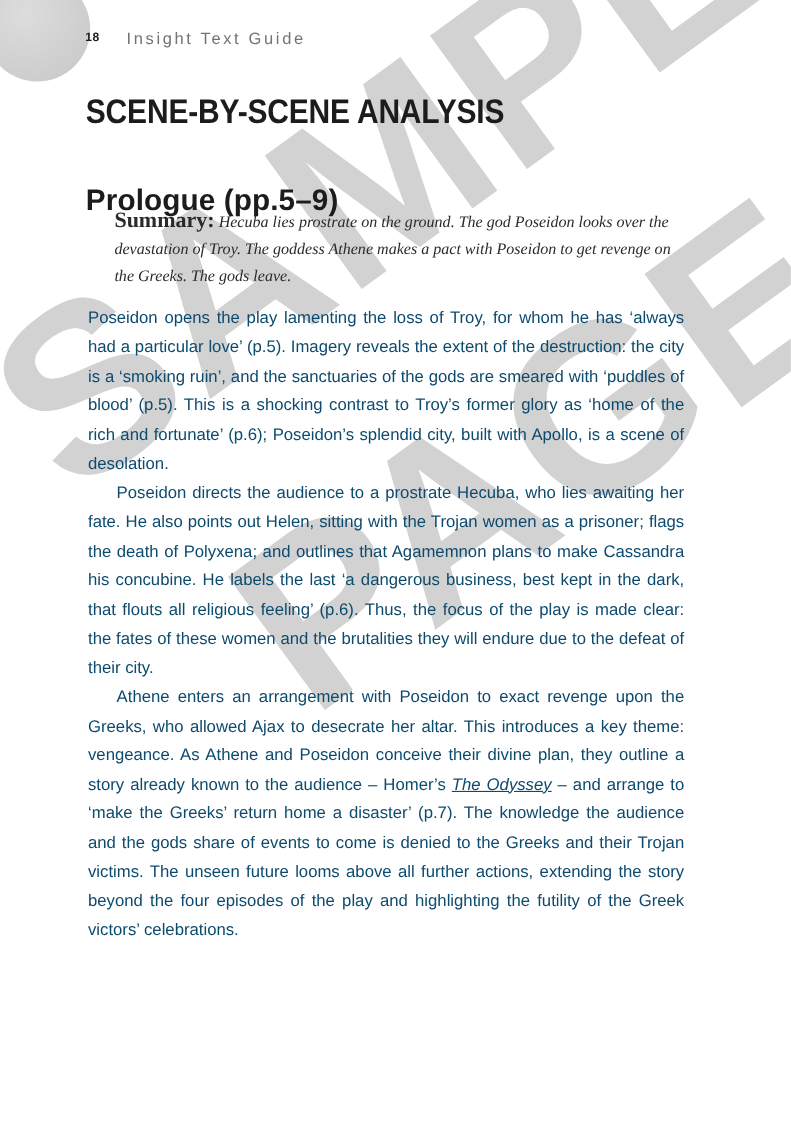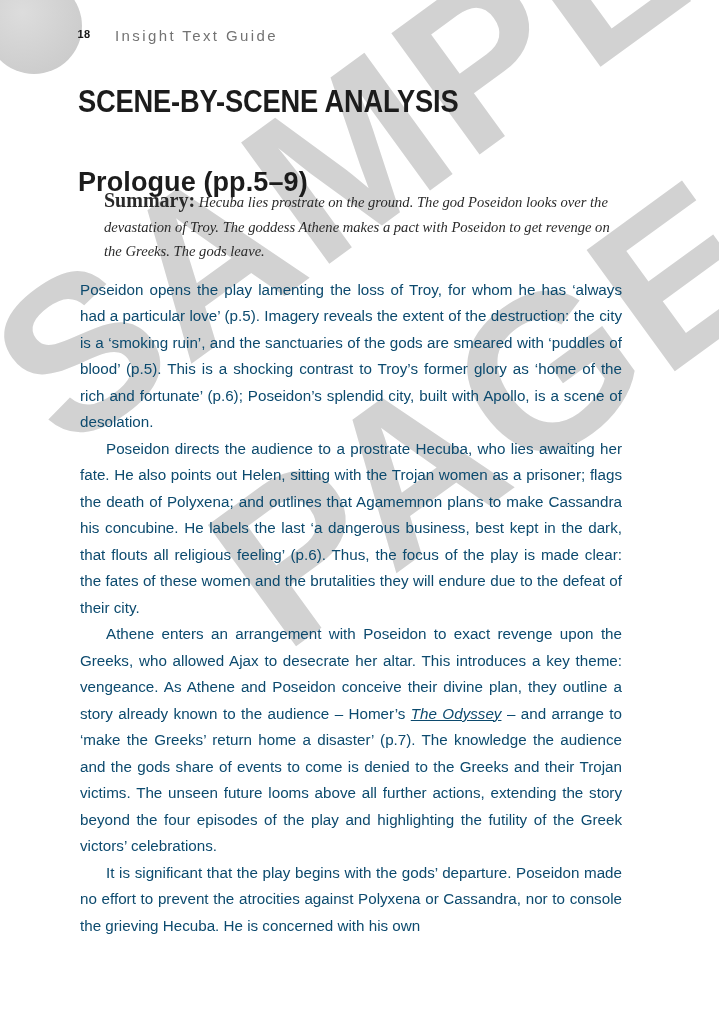--- a/index.html
+++ b/index.html
@@ -194,17 +194,16 @@
 
     <div class="body-block">
 
       <p class="summary">
         <span class="summary-label">Summary:</span><span> Hecuba lies prostrate on the ground. The god Poseidon looks over the devastation of Troy. The goddess Athene makes a pact with Poseidon to get revenge on the Greeks. The gods leave.</span>
       </p>
 
       <p class="para first">Poseidon opens the play lamenting the loss of Troy, for whom he has ‘always had a particular love’ (p.5). Imagery reveals the extent of the destruction: the city is a ‘smoking ruin’, and the sanctuaries of the gods are smeared with ‘puddles of blood’ (p.5). This is a shocking contrast to Troy’s former glory as ‘home of the rich and fortunate’ (p.6); Poseidon’s splendid city, built with Apollo, is a scene of desolation.</p>
       <p class="para indent">Poseidon directs the audience to a prostrate Hecuba, who lies awaiting her fate. He also points out Helen, sitting with the Trojan women as a prisoner; flags the death of Polyxena; and outlines that Agamemnon plans to make Cassandra his concubine. He labels the last ‘a dangerous business, best kept in the dark, that flouts all religious feeling’ (p.6). Thus, the focus of the play is made clear: the fates of these women and the brutalities they will endure due to the defeat of their city.</p>
       <p class="para indent">Athene enters an arrangement with Poseidon to exact revenge upon the Greeks, who allowed Ajax to desecrate her altar. This introduces a key theme: vengeance. As Athene and Poseidon conceive their divine plan, they outline a story already known to the audience – Homer’s <i>The Odyssey</i> – and arrange to ‘make the Greeks’ return home a disaster’ (p.7). The knowledge the audience and the gods share of events to come is denied to the Greeks and their Trojan victims. The unseen future looms above all further actions, extending the story beyond the four episodes of the play and highlighting the futility of the Greek victors’ celebrations.</p>
-      <p class="para indent">It is significant that the play begins with the gods’ departure. Poseidon made no effort to prevent the atrocities against Polyxena or Cassandra, nor to console the grieving Hecuba. He is concerned with his own</p>
 
     </div>
   </div>
 </div>
 
 </body></html>

